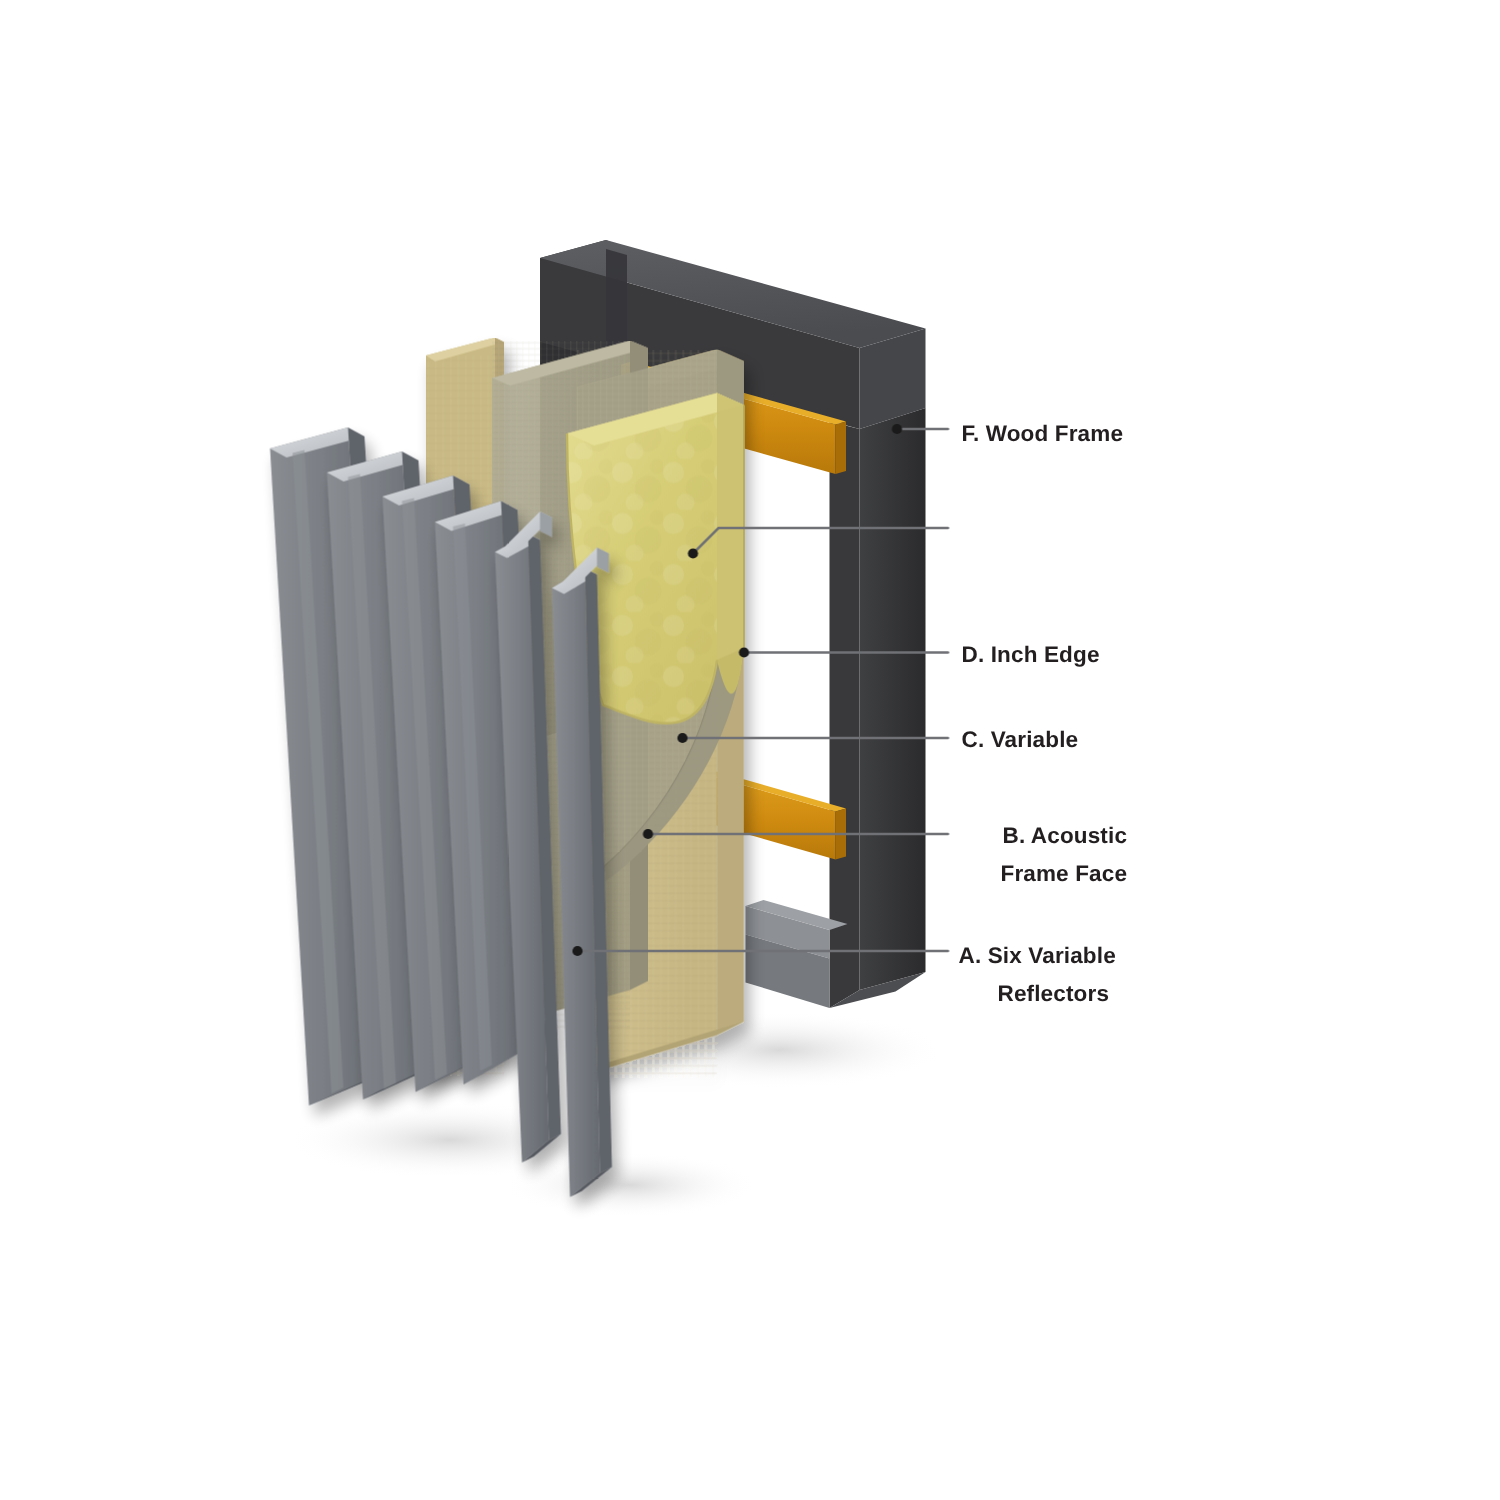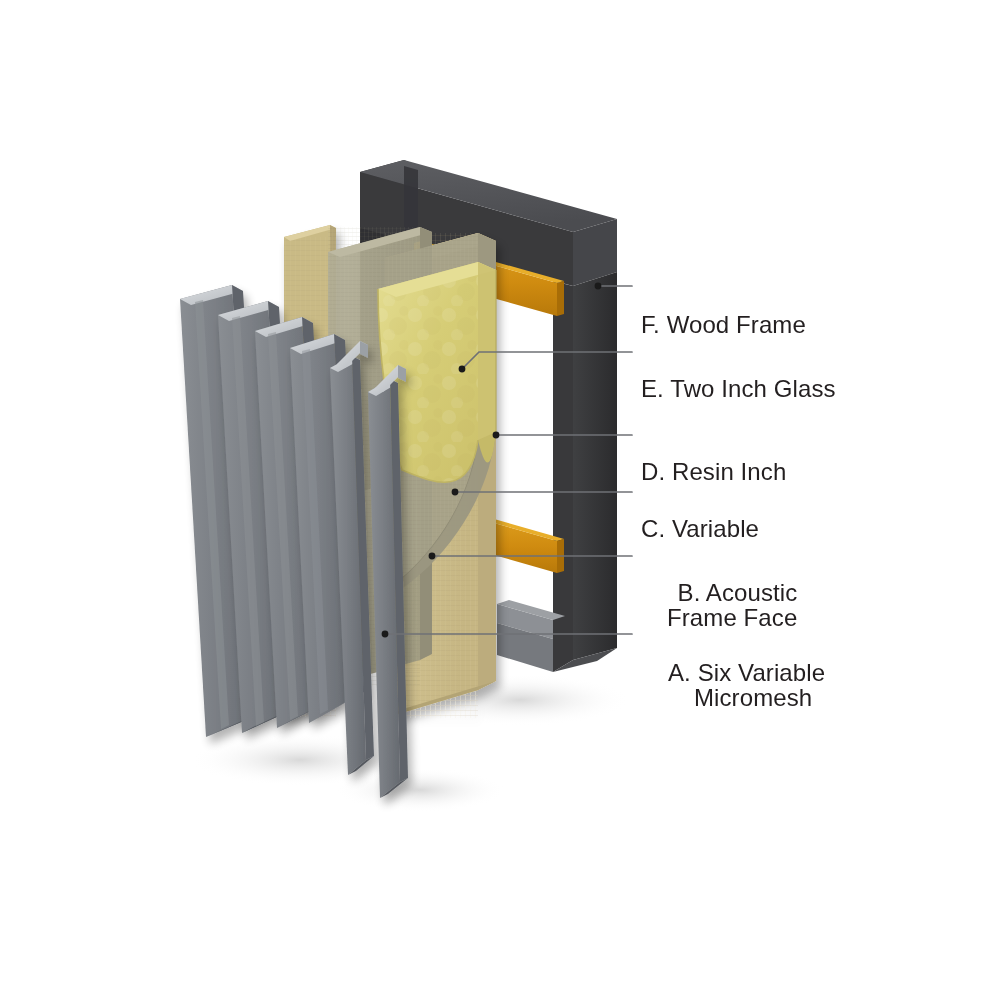--- a/index.html
+++ b/index.html
@@ -23,27 +23,26 @@
     position: absolute;
     left: 0;
     top: 0;
     width: 1000px;
     height: 1000px;
     display: block;
   }
   .callout-label {
     position: absolute;
     font-family: "Liberation Sans", sans-serif;
-    font-size: 24px;
-    font-weight: normal;
+    font-size: 15px;
+    font-weight: bold;
     color: #231f20;
     line-height: 25px;
     letter-spacing: 0.1px;
     white-space: pre;
-    margin-top: 35px;
   }
 </style>
 </head>
 <body>
 
 <div id="stage">
 
   <svg id="diagram" viewBox="0 0 1000 1000">
     <defs>
       <linearGradient id="gradFrameTop" x1="0" y1="0" x2="0.3" y2="1">
@@ -276,20 +275,20 @@
         <circle cx="462" cy="369" r="3.4"></circle>
         <circle cx="496" cy="435" r="3.4"></circle>
         <circle cx="455" cy="492" r="3.4"></circle>
         <circle cx="432" cy="556" r="3.4"></circle>
         <circle cx="385" cy="634" r="3.4"></circle>
       </g>
   </svg>
 
   <div id="callout-layer">
       <div class="callout-label" style="left: 641px; top: 277px; color: rgb(35, 31, 32);"><div>F. Wood Frame</div></div>
-      <div class="callout-label" style="left: 641px; top: 341px; color: rgb(35, 31, 32);"><div>E. Two Inch Glass</div></div>
-      <div class="callout-label" style="left: 641px; top: 424px; color: rgb(35, 31, 32);"><div>D. Resin Inch</div></div>
+      <div class="callout-label" style="left: 641px; top: 341px; color: rgb(35, 31, 32);"></div>
+      <div class="callout-label" style="left: 641px; top: 424px; color: rgb(35, 31, 32);"><div>D. Inch Edge</div></div>
       <div class="callout-label" style="left: 641px; top: 481px; color: rgb(35, 31, 32);"><div>C. Variable</div></div>
       <div class="callout-label" style="left: 641px; top: 545px; color: rgb(35, 31, 32); text-align: right;"><div>B. Acoustic</div><div style="padding-left: 26px;">Frame Face</div></div>
-      <div class="callout-label" style="left: 668px; top: 625px; color: rgb(35, 31, 32);"><div>A. Six Variable</div><div style="padding-left: 26px;">Micromesh</div></div>
+      <div class="callout-label" style="left: 639px; top: 625px; color: rgb(35, 31, 32);"><div>A. Six Variable</div><div style="padding-left: 26px;">Reflectors</div></div>
     </div>
 
 </div>
 
 </body></html>

